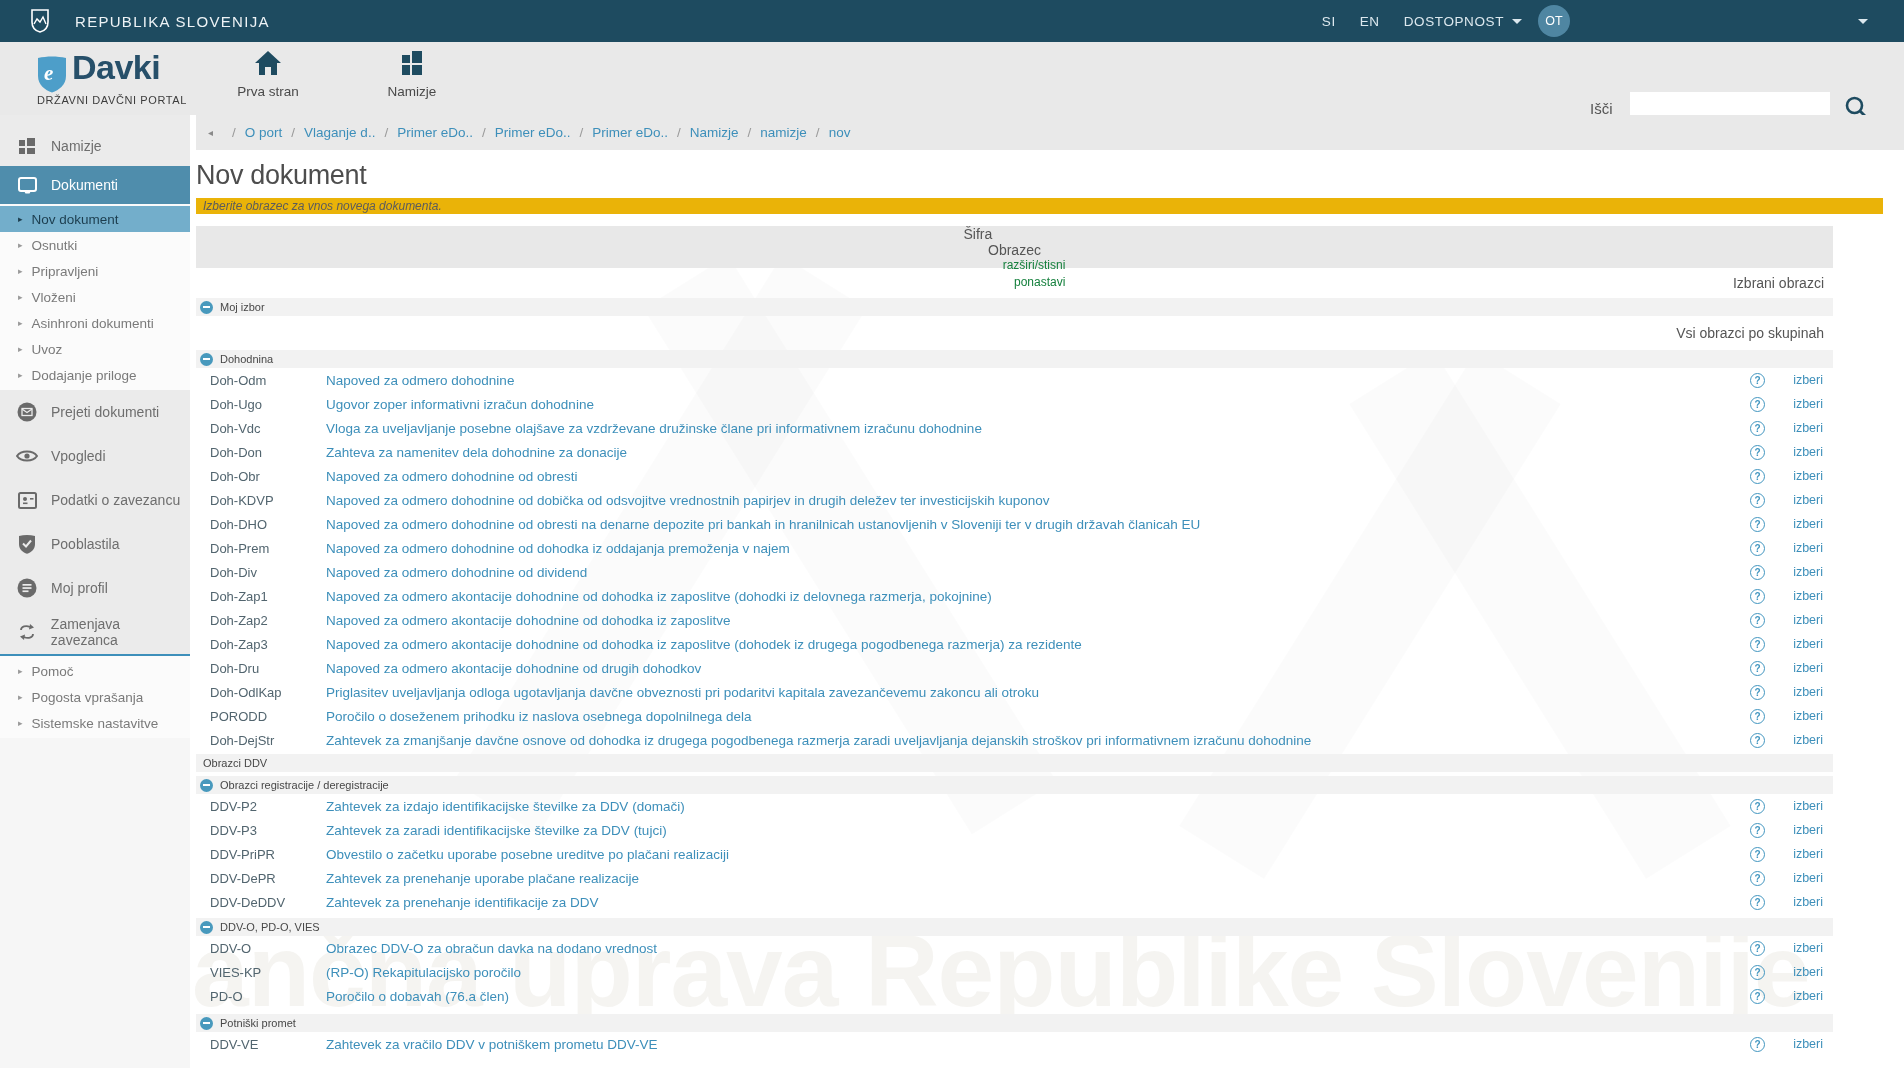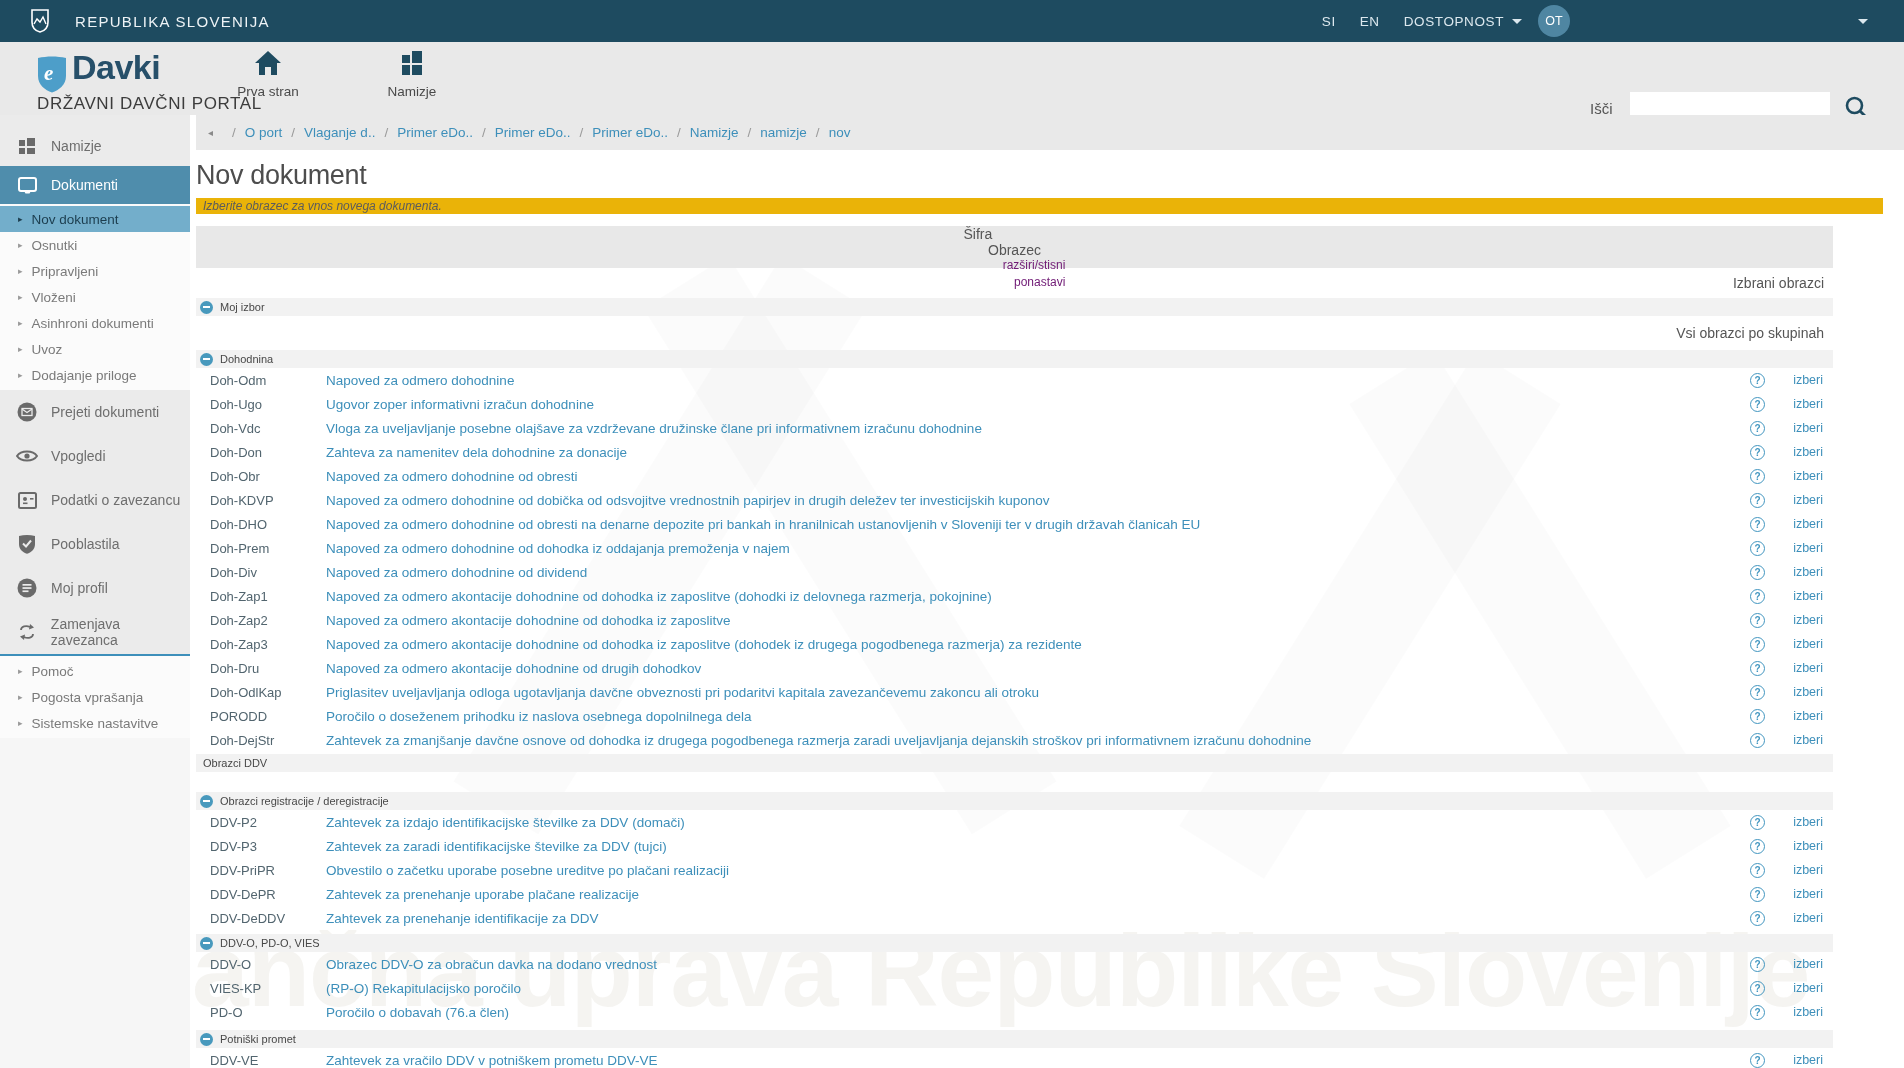--- a/index.html
+++ b/index.html
@@ -18,21 +18,21 @@
     border-top:5px solid #dce8ee; display:inline-block; }
   .caret.small-gap { margin-right:16px; }
   .avatar { width:32px; height:32px; border-radius:50%; background:#4f86a2; color:#fff;
     font-size:12.5px; display:flex; align-items:center; justify-content:center; cursor:pointer; }
   .far-caret { margin-left:288px; margin-right:36px; cursor:pointer; }
 
   
   .header { position:absolute; left:0; top:42px; width:1904px; height:73px; background:#e9e9e9; }
   .logo-shield { position:absolute; left:37px; top:14px; }
   .logo-text { position:absolute; left:72px; top:6px; font-size:34px; font-weight:bold; color:#27506a; letter-spacing:-.5px; }
-  .logo-sub { position:absolute; left:37px; top:52px; font-size:17px; color:#3c3c3c; letter-spacing:.6px; }
+  .logo-sub { position:absolute; left:37px; top:52px; font-size:11px; color:#3c3c3c; letter-spacing:.6px; }
   .hnav { position:absolute; top:8px; width:90px; text-align:center; cursor:pointer; }
   .hnav .ic { color:#1e4b60; }
   .hnav .lb { display:block; margin-top:4px; font-size:13.5px; color:#4a4a4a; }
   .hnav.n1 { left:223px; } .hnav.n2 { left:367px; }
   .search-label { position:absolute; left:1590px; top:58px; font-size:15px; color:#555; }
   .search-input { position:absolute; left:1630px; top:50px; width:200px; height:33px; border:0;
     background:#fff; font-size:14px; padding:0 8px; outline:none; }
   .search-btn { position:absolute; left:1842px; top:52px; width:30px; height:30px; background:none;
     border:0; cursor:pointer; color:#1e4b60; }
 
@@ -66,41 +66,41 @@
     font-family:"DejaVu Sans",sans-serif; }
   .crumb-sep { color:#9a9a9a; margin:0 9px; }
   .crumb-link { color:#3d8fba; text-decoration:none; cursor:pointer; }
   .page-title { margin-top:10px; height:32px; font-size:27px; font-weight:400; color:#4d4d4d; letter-spacing:-.3px; }
   .notice { margin-top:6px; width:1687px; height:16px; background:#eab308; display:flex; align-items:center;
     padding-left:7px; font-size:12px; font-style:italic; color:#5c5c5c; }
   .thead { margin-top:12px; width:1637px; height:42px; background:#e8e8e8; display:flex; align-items:center;flex-direction:column; }
   .th-code { width:130px; padding-left:14px; font-size:14px; color:#555; }
   .th-form { flex:1; font-size:14px; color:#555; }
   .thead-links { display:flex; flex-direction:column; align-items:flex-end; gap:3px; padding-right:9px; }
-  .thead-links a { font-size:12px; color:#701a75; text-decoration:none; cursor:pointer;margin-left:48px; }
+  .thead-links a { font-size:12px; color:#15803d; text-decoration:none; cursor:pointer;margin-left:48px; }
   .sel-line { width:1637px; height:30px; display:flex; align-items:center; justify-content:flex-end;
     padding-right:9px; font-size:14px; color:#555; }
   .allforms-line { width:1637px; height:34px; display:flex; align-items:center; justify-content:flex-end;
     padding-right:9px; font-size:14px; color:#555; }
   .gband { width:1637px; height:18px; background:#f2f2f2; display:flex; align-items:center;
     padding-left:4px; margin-bottom:0; cursor:pointer; }
   .gband .glabel { font-size:11px; color:#474747; margin-left:7px; }
   .gband.section { padding-left:7px; cursor:default; }
   .gband.section .glabel { margin-left:0; }
   .minus-ic { width:13px; height:13px; border-radius:50%; background:#4899bd; position:relative; flex:0 0 13px; }
   .minus-ic::after { content:""; position:absolute; left:3px; top:5.5px; width:7px; height:2px; background:#fff; }
   .frow { width:1637px; height:24px; display:flex; align-items:center; padding-right:10px; }
   .frow .code { width:130px; padding-left:14px; font-size:13px; color:#52656f; flex:0 0 130px; }
   .frow .desc { flex:1; font-size:13.5px; color:#3d8fba; text-decoration:none; cursor:pointer;
     overflow:hidden; white-space:nowrap; }
   .q-ic { width:15px; height:15px; flex:0 0 15px; border:1px solid #4296c0; border-radius:50%;
     color:#4296c0; font-size:10px; font-weight:bold; line-height:13px; text-align:center;
     margin-right:22px; cursor:pointer; }
   .izberi { width:36px; text-align:right; font-size:12.5px; color:#3d8fba; text-decoration:none; cursor:pointer; }
-  .mt2 { margin-top:2px; } .mt8 { margin-top:20px; } .mt4 { margin-top:4px; } .mt6 { margin-top:6px; }
+  .mt2 { margin-top:2px; } .mt8 { margin-top:4px; } .mt4 { margin-top:4px; } .mt6 { margin-top:6px; }
 </style>
 </head>
 <body>
 
 <div class="topbar">
   <svg class="coat" viewBox="0 0 20 24">
     <path d="M2 1 H18 V13 C18 19 14 22 10 23 C6 22 2 19 2 13 Z" fill="none" stroke="#fff" stroke-width="1.6"></path>
     <polyline points="4,15 7,10 10,13 13,8 16,15" fill="none" stroke="#fff" stroke-width="1.4"></polyline>
   </svg>
   <span class="rep-title">REPUBLIKA SLOVENIJA</span>

